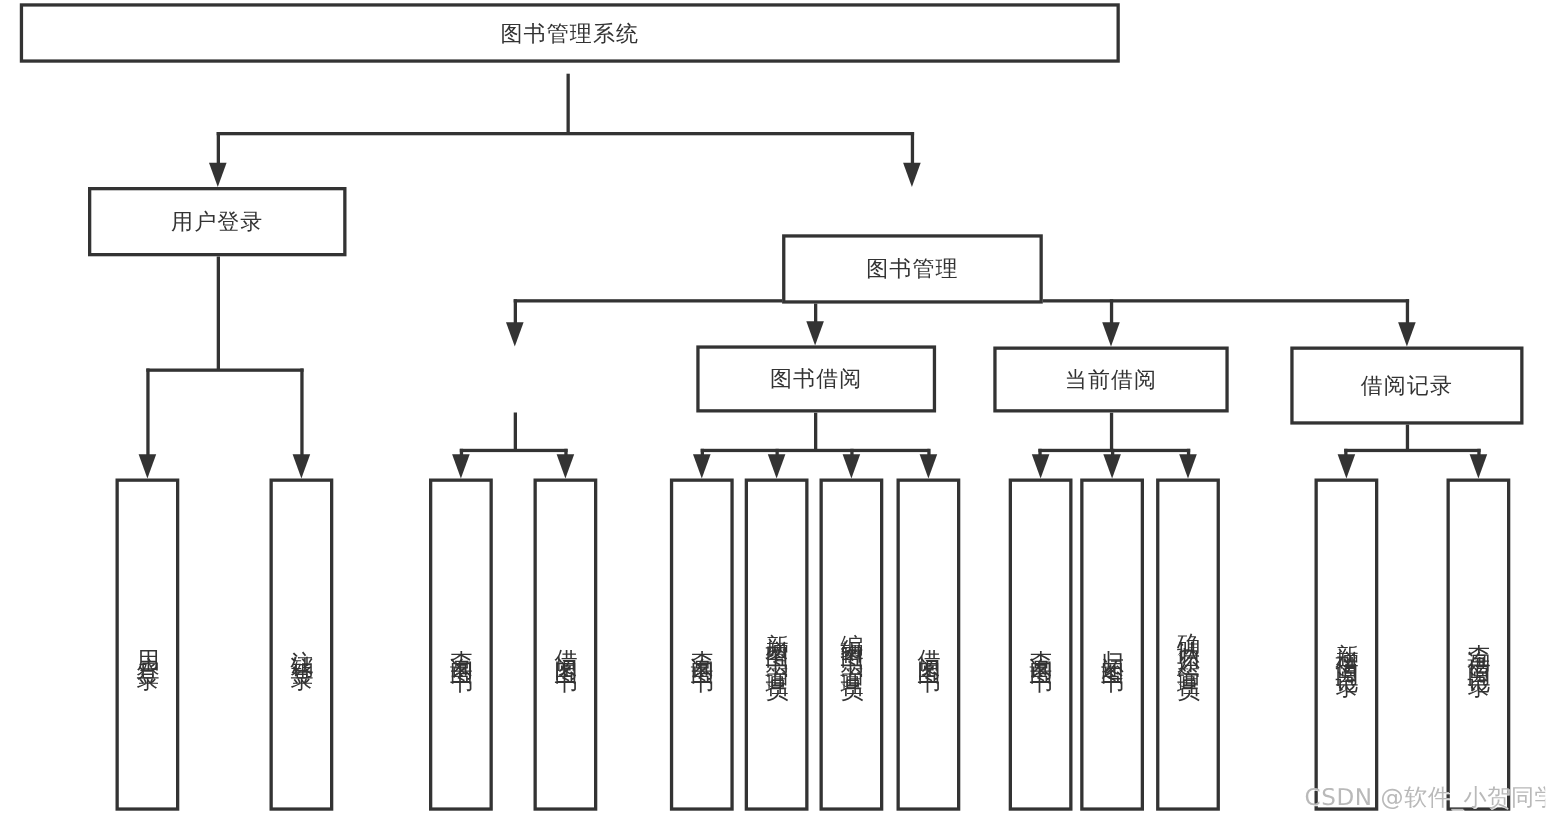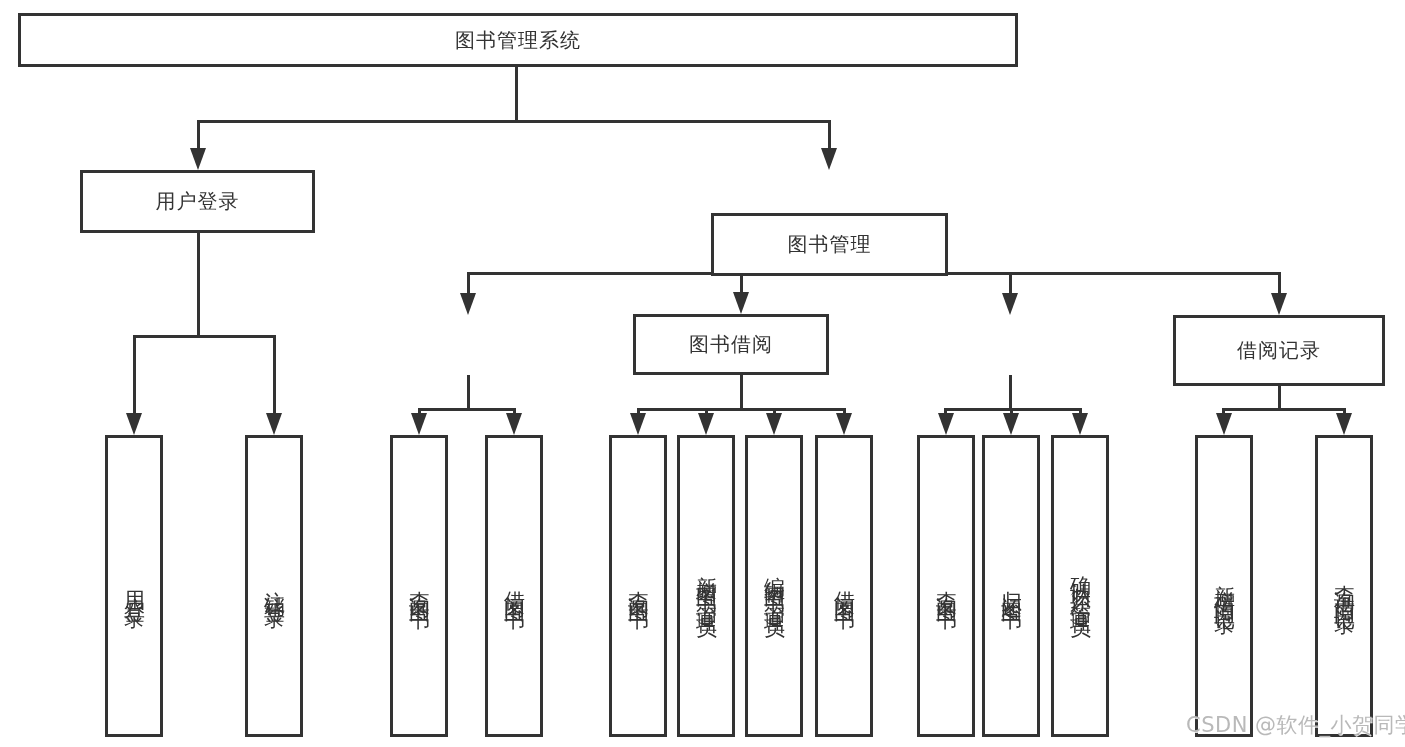--- a/index.html
+++ b/index.html
@@ -61,26 +61,27 @@
     letter-spacing:.5px;
     z-index:9;
     white-space:nowrap;
   }
 </style>
 </head>
 <body>
 
 <div id="stage">
 
-  <div class="box" style="left:18px;top:13px;width:1000px;height:54px;">图书管理系统</div>
+  <div class="box" style="left:18px;top:3px;width:1000px;height:54px;">图书管理系统</div>
 
   <div class="box" style="left:80px;top:170px;width:235px;height:63px;">用户登录</div>
   <div class="box" style="left:711px;top:170px;width:237px;height:63px;margin-top:43px;">图书管理</div>
 
-  <div class="box" style="left:633px;top:314px;width:196px;height:61px;">图书借阅</div>
+  <div class="box" style="left:633px;top:314px;width:218px;height:61px;">图书借阅</div>
+  <div class="box" style="left:903px;top:315px;width:214px;height:60px;">当前借阅</div>
   <div class="box" style="left:1173px;top:315px;width:212px;height:71px;">借阅记录</div>
 
   <div class="leaf" style="left:105px;">
     <span>用户登录</span>
     </div>
   <div class="leaf" style="left:245px;">
     <span>注销登录</span>
     </div>
 
   <div class="leaf" style="left:390px;">

